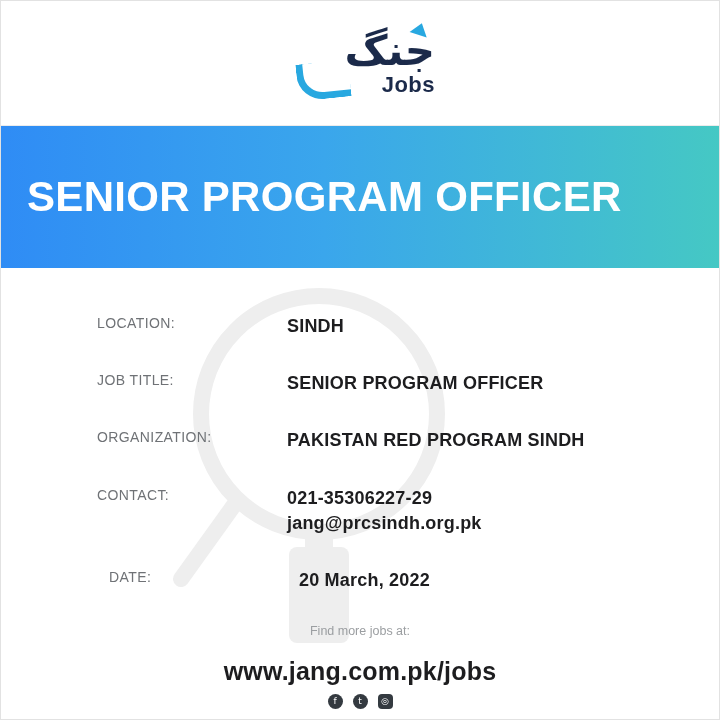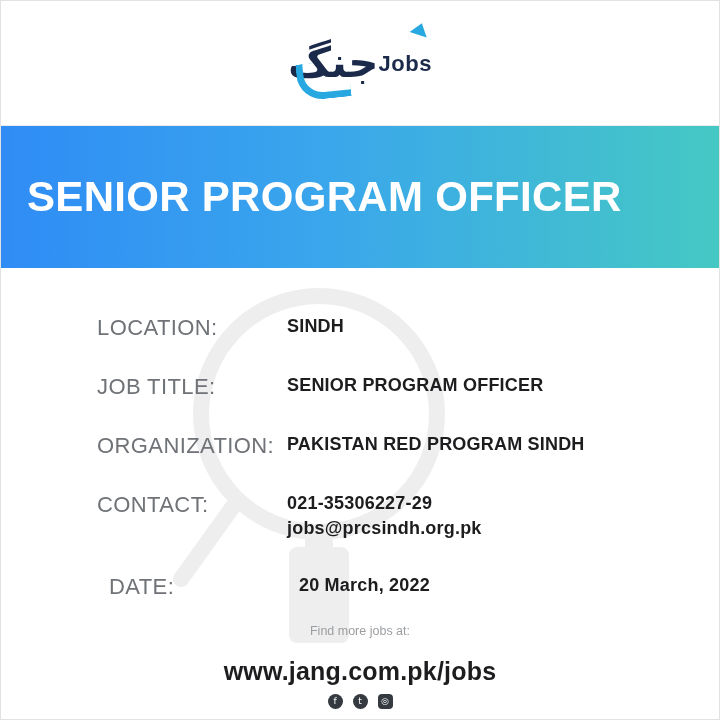--- a/index.html
+++ b/index.html
@@ -30,21 +30,22 @@
     align-items: center;
     justify-content: center;
     background: #ffffff;
     border-bottom: 1px solid #ececec;
   }
   .logo {
     position: relative;
     width: 150px;
     height: 84px;
     display: flex;
-    align-items: center;
+    flex-direction: column;
+    align-items: flex-end;
     justify-content: center;
   }
   .logo-urdu {
     font-family: "DejaVu Sans", sans-serif;
     font-size: 42px;
     font-weight: bold;
     color: #1b2a4a;
     line-height: 1;
     letter-spacing: -2px;
   }
@@ -117,21 +118,21 @@
   }
   .row {
     display: flex;
     align-items: flex-start;
     margin-bottom: 32px;
   }
   .row:last-child { margin-bottom: 0; margin-left: 12px; }
   .row-label {
     width: 190px;
     flex: 0 0 190px;
-    font-size: 22px;
+    font-size: 14px;
     color: #6f7276;
     letter-spacing: 0.4px;
     padding-top: 1px;
   }
   .row-value {
     font-size: 18px;
     color: #1d1d1f;
     font-weight: bold;
     letter-spacing: 0.2px;
     line-height: 1.4;
@@ -220,21 +221,21 @@
 
     <div class="row">
       <div class="row-label">ORGANIZATION:</div>
       <div class="row-value">PAKISTAN RED PROGRAM SINDH</div>
     </div>
 
     <div class="row">
       <div class="row-label">CONTACT:</div>
       <div class="row-value">
         <span>021-35306227-29</span>
-        <span class="line2">jobs@prcsindh.org.pk</span>
+        <span class="line2">jang@prcsindh.org.pk</span>
       </div>
     </div>
 
     <div class="row date">
       <div class="row-label">DATE:</div>
       <div class="row-value">20 March, 2022</div>
     </div>
 
   </div>
 

